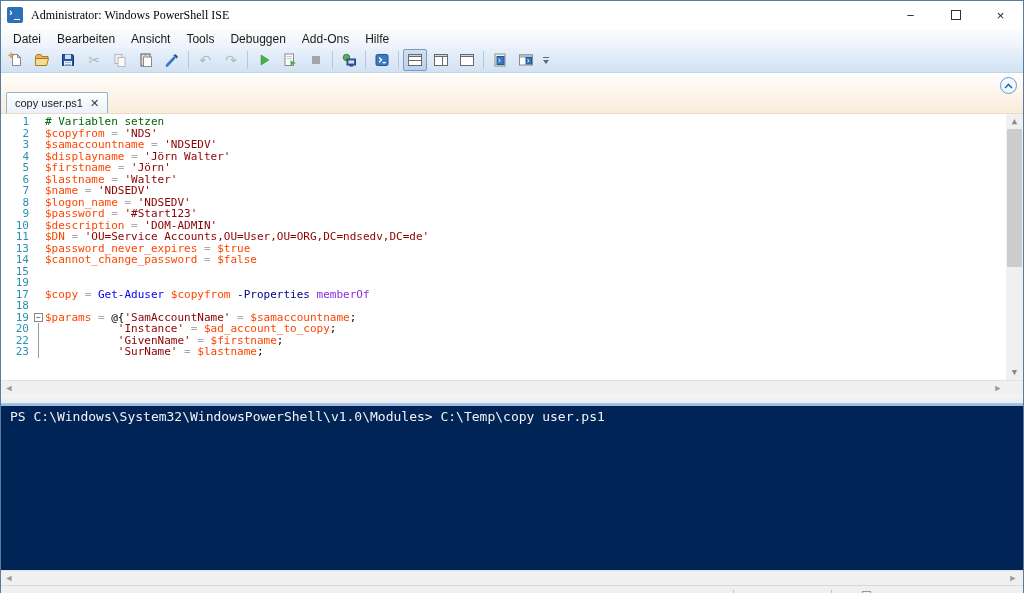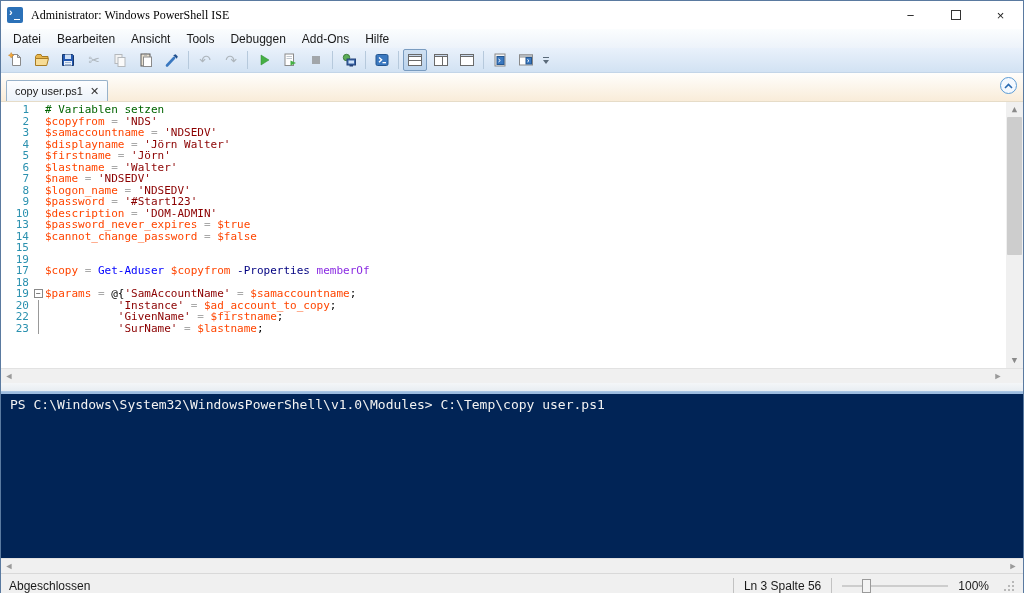--- a/index.html
+++ b/index.html
@@ -27,21 +27,21 @@
   .tb.selected { border:1px solid #7a9cc0; background:linear-gradient(#cfe0f2,#b9d2ec); border-radius:2px; }
   .tb svg { display:block; }
   .tb .uglyph { font-size:14px; line-height:14px; }
   .tb.disabled .uglyph { color:#aeb6bd; }
   .tbsep { width:1px; height:18px; background:#b6c9dc; margin:0 3px; }
   .tb-overflow { width:12px; height:22px; display:flex; flex-direction:column; align-items:center; justify-content:center; margin-left:1px; }
   .tb-overflow .bar { width:6px; height:1px; background:#5a6a7a; margin-bottom:2px; }
   .tb-overflow .tri { width:0; height:0; border-left:3px solid transparent; border-right:3px solid transparent; border-top:4px solid #5a6a7a; }
 
   
-  .tabstrip { height:29px; background:linear-gradient(#fffefc,#f9ecd9); display:flex; align-items:flex-end; padding-left:5px; flex:0 0 auto; position:relative; border-bottom:1px solid #e6dcc8; }
+  .tabstrip { height:41px; background:linear-gradient(#fffefc,#f9ecd9); display:flex; align-items:flex-end; padding-left:5px; flex:0 0 auto; position:relative; border-bottom:1px solid #e6dcc8; }
   .tab { height:21px; background:linear-gradient(#fdfeff,#ebf2fa); border:1px solid #98b2ca; border-bottom:none; border-radius:2px 2px 0 0; display:flex; align-items:center; padding:0 8px; gap:7px; }
   .tab-label { font-size:11px; color:#1a1a1a; }
   .tab-close { font-size:11px; color:#333; line-height:11px; }
   .collapse-btn { position:absolute; right:6px; top:4px; width:17px; height:17px; border-radius:50%; border:1px solid #5b9bd5; background:#f4f9ff; display:flex; align-items:center; justify-content:center; }
   .collapse-btn svg { display:block; }
 
   
   .editor { height:266px; background:#fff; position:relative; overflow:hidden; flex:0 0 auto; font-family:"DejaVu Sans Mono","Liberation Mono",monospace; }
   .editor-lines { position:absolute; left:0; top:2px; right:17px; }
   .eline { display:flex; height:11.5px; line-height:11.5px; font-size:11px; white-space:pre; }
@@ -263,20 +263,21 @@
         <div class="eline"><span class="gutter">1</span><span class="foldcol"></span><span class="code"><span class="tok-c"># Variablen setzen</span></span></div>
         <div class="eline"><span class="gutter">2</span><span class="foldcol"></span><span class="code"><span class="tok-v">$copyfrom</span><span class="tok-p"> </span><span class="tok-o">=</span><span class="tok-p"> </span><span class="tok-s">'NDS'</span></span></div>
         <div class="eline"><span class="gutter">3</span><span class="foldcol"></span><span class="code"><span class="tok-v">$samaccountname</span><span class="tok-p"> </span><span class="tok-o">=</span><span class="tok-p"> </span><span class="tok-s">'NDSEDV'</span></span></div>
         <div class="eline"><span class="gutter">4</span><span class="foldcol"></span><span class="code"><span class="tok-v">$displayname</span><span class="tok-p"> </span><span class="tok-o">=</span><span class="tok-p"> </span><span class="tok-s">'Jörn Walter'</span></span></div>
         <div class="eline"><span class="gutter">5</span><span class="foldcol"></span><span class="code"><span class="tok-v">$firstname</span><span class="tok-p"> </span><span class="tok-o">=</span><span class="tok-p"> </span><span class="tok-s">'Jörn'</span></span></div>
         <div class="eline"><span class="gutter">6</span><span class="foldcol"></span><span class="code"><span class="tok-v">$lastname</span><span class="tok-p"> </span><span class="tok-o">=</span><span class="tok-p"> </span><span class="tok-s">'Walter'</span></span></div>
         <div class="eline"><span class="gutter">7</span><span class="foldcol"></span><span class="code"><span class="tok-v">$name</span><span class="tok-p"> </span><span class="tok-o">=</span><span class="tok-p"> </span><span class="tok-s">'NDSEDV'</span></span></div>
         <div class="eline"><span class="gutter">8</span><span class="foldcol"></span><span class="code"><span class="tok-v">$logon_name</span><span class="tok-p"> </span><span class="tok-o">=</span><span class="tok-p"> </span><span class="tok-s">'NDSEDV'</span></span></div>
         <div class="eline"><span class="gutter">9</span><span class="foldcol"></span><span class="code"><span class="tok-v">$password</span><span class="tok-p"> </span><span class="tok-o">=</span><span class="tok-p"> </span><span class="tok-s">'#Start123'</span></span></div>
         <div class="eline"><span class="gutter">10</span><span class="foldcol"></span><span class="code"><span class="tok-v">$description</span><span class="tok-p"> </span><span class="tok-o">=</span><span class="tok-p"> </span><span class="tok-s">'DOM-ADMIN'</span></span></div>
+        <div class="eline"><span class="gutter">11</span><span class="foldcol"></span><span class="code"><span class="tok-v">$DN</span><span class="tok-p"> </span><span class="tok-o">=</span><span class="tok-p"> </span><span class="tok-s">'OU=Service Accounts,OU=User,OU=ORG,DC=ndsedv,DC=de'</span></span></div>
         <div class="eline"><span class="gutter">13</span><span class="foldcol"></span><span class="code"><span class="tok-v">$password_never_expires</span><span class="tok-p"> </span><span class="tok-o">=</span><span class="tok-p"> </span><span class="tok-v">$true</span></span></div>
         <div class="eline"><span class="gutter">14</span><span class="foldcol"></span><span class="code"><span class="tok-v">$cannot_change_password</span><span class="tok-p"> </span><span class="tok-o">=</span><span class="tok-p"> </span><span class="tok-v">$false</span></span></div>
         <div class="eline"><span class="gutter">15</span><span class="foldcol"></span><span class="code"></span></div>
         <div class="eline"><span class="gutter">19</span><span class="foldcol"></span><span class="code"></span></div>
         <div class="eline"><span class="gutter">17</span><span class="foldcol"></span><span class="code"><span class="tok-v">$copy</span><span class="tok-p"> </span><span class="tok-o">=</span><span class="tok-p"> </span><span class="tok-cmd">Get-Aduser</span><span class="tok-p"> </span><span class="tok-v">$copyfrom</span><span class="tok-p"> </span><span class="tok-prm">-Properties</span><span class="tok-p"> </span><span class="tok-a">memberOf</span></span></div>
         <div class="eline"><span class="gutter">18</span><span class="foldcol"></span><span class="code"></span></div>
         <div class="eline"><span class="gutter">19</span><span class="foldcol"><span class="foldbox">−</span></span><span class="code"><span class="tok-v">$params</span><span class="tok-p"> </span><span class="tok-o">=</span><span class="tok-p"> </span><span class="tok-p">@{</span><span class="tok-s">'SamAccountName'</span><span class="tok-p"> </span><span class="tok-o">=</span><span class="tok-p"> </span><span class="tok-v">$samaccountname</span><span class="tok-p">;</span></span></div>
         <div class="eline"><span class="gutter">20</span><span class="foldcol"><span class="foldline"></span></span><span class="code"><span class="tok-p">           </span><span class="tok-s">'Instance'</span><span class="tok-p"> </span><span class="tok-o">=</span><span class="tok-p"> </span><span class="tok-v">$ad_account_to_copy</span><span class="tok-p">;</span></span></div>
         <div class="eline"><span class="gutter">22</span><span class="foldcol"><span class="foldline"></span></span><span class="code"><span class="tok-p">           </span><span class="tok-s">'GivenName'</span><span class="tok-p"> </span><span class="tok-o">=</span><span class="tok-p"> </span><span class="tok-v">$firstname</span><span class="tok-p">;</span></span></div>
         <div class="eline"><span class="gutter">23</span><span class="foldcol"><span class="foldline"></span></span><span class="code"><span class="tok-p">           </span><span class="tok-s">'SurName'</span><span class="tok-p"> </span><span class="tok-o">=</span><span class="tok-p"> </span><span class="tok-v">$lastname</span><span class="tok-p">;</span></span></div>

